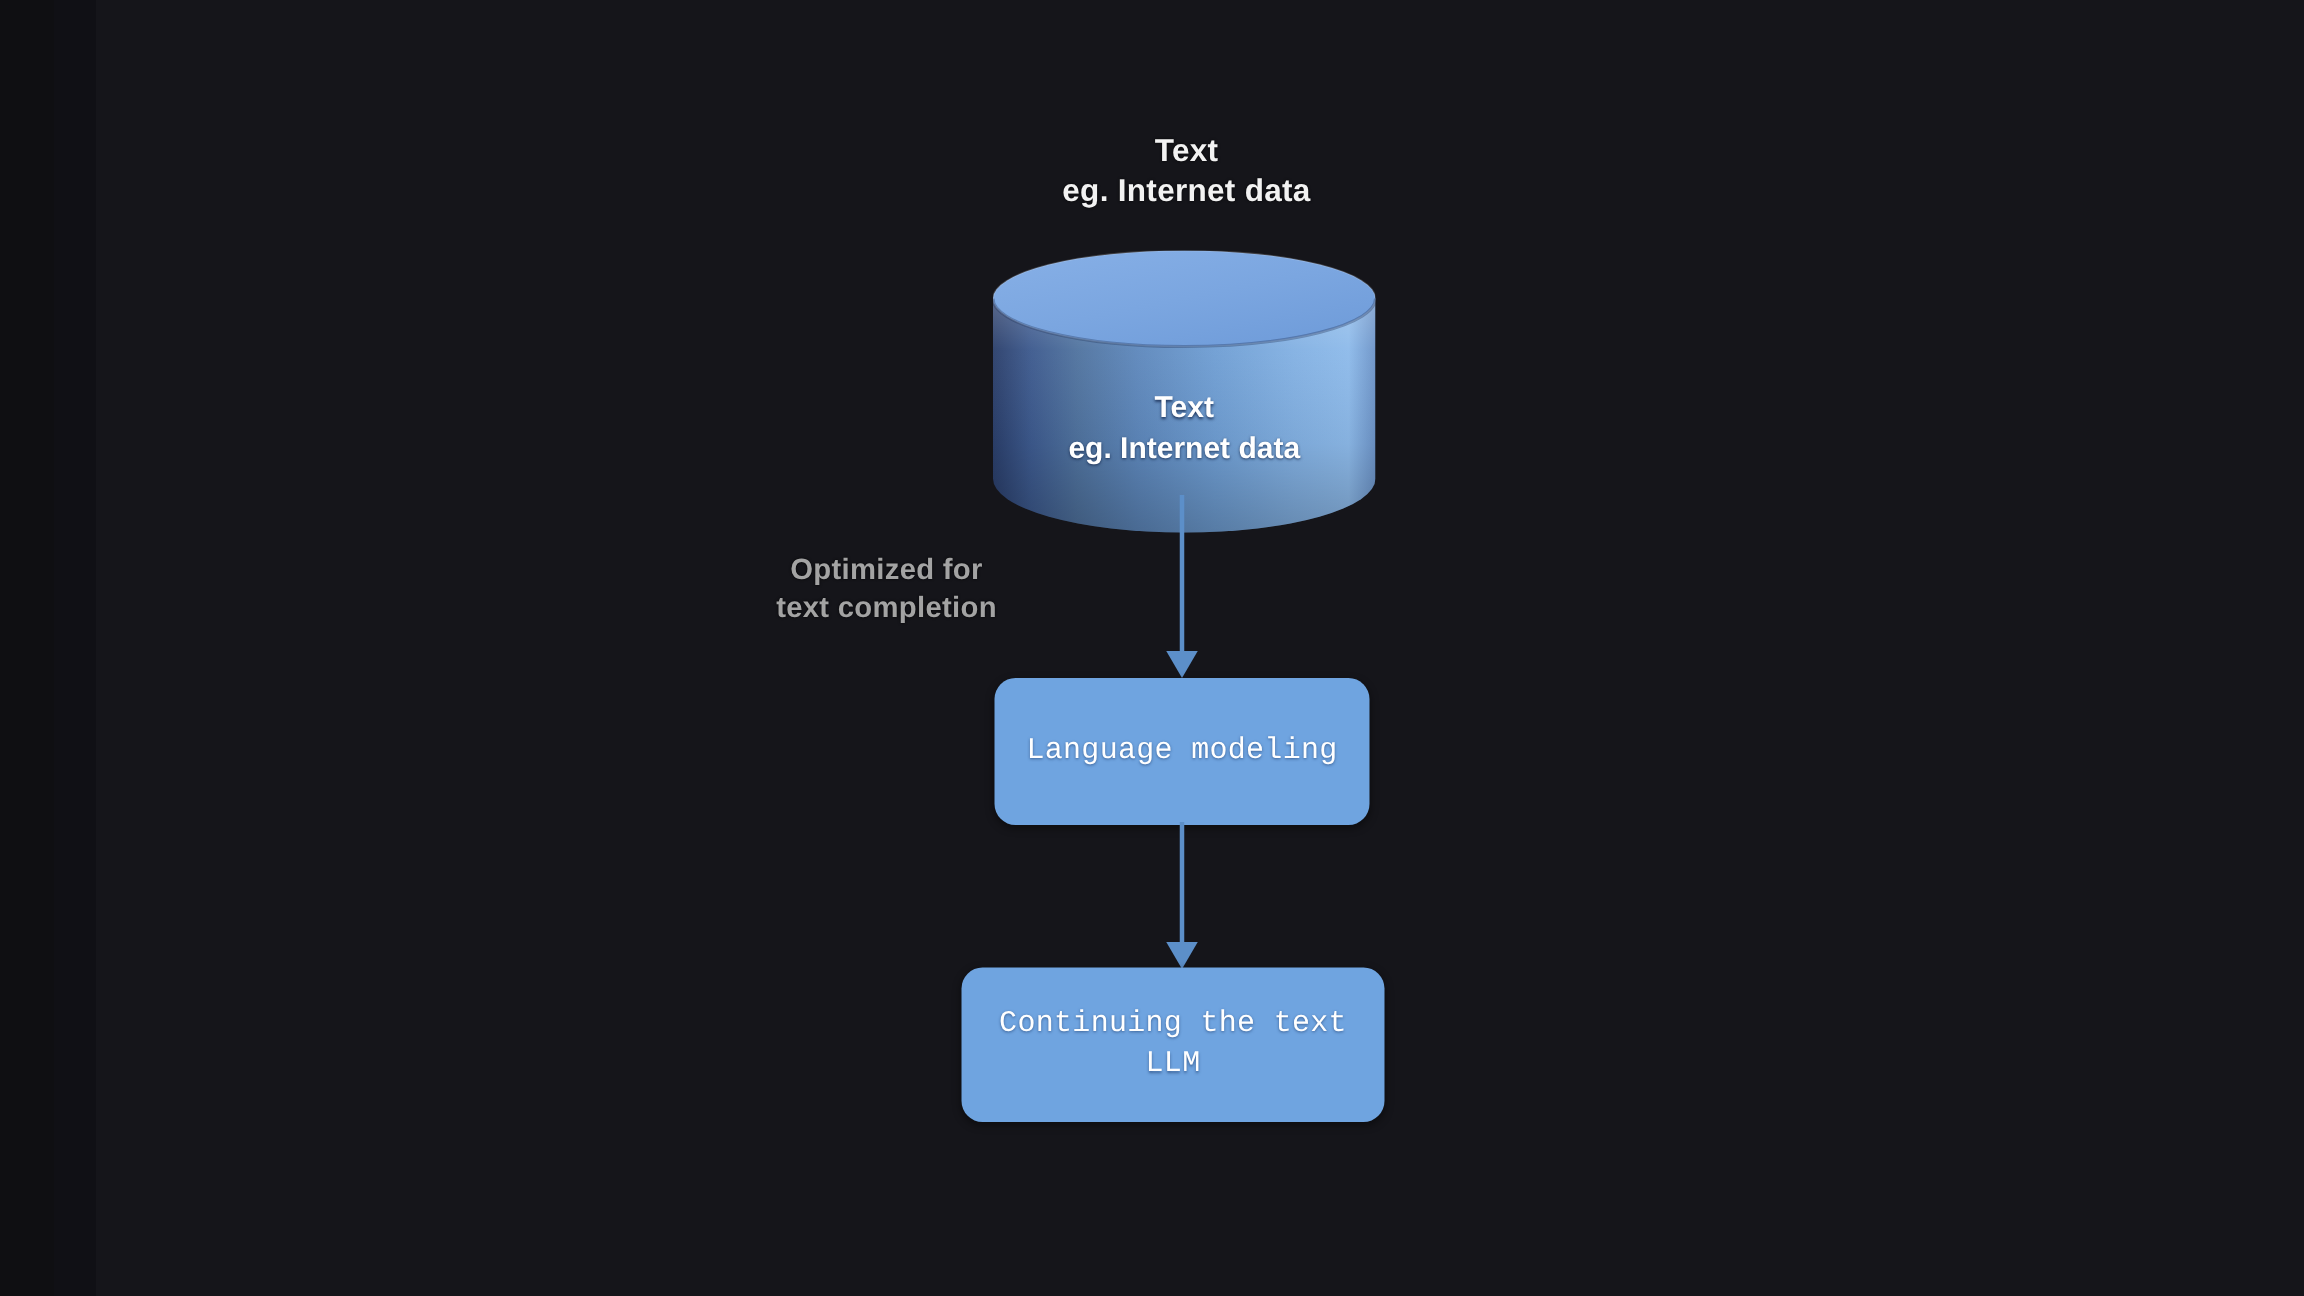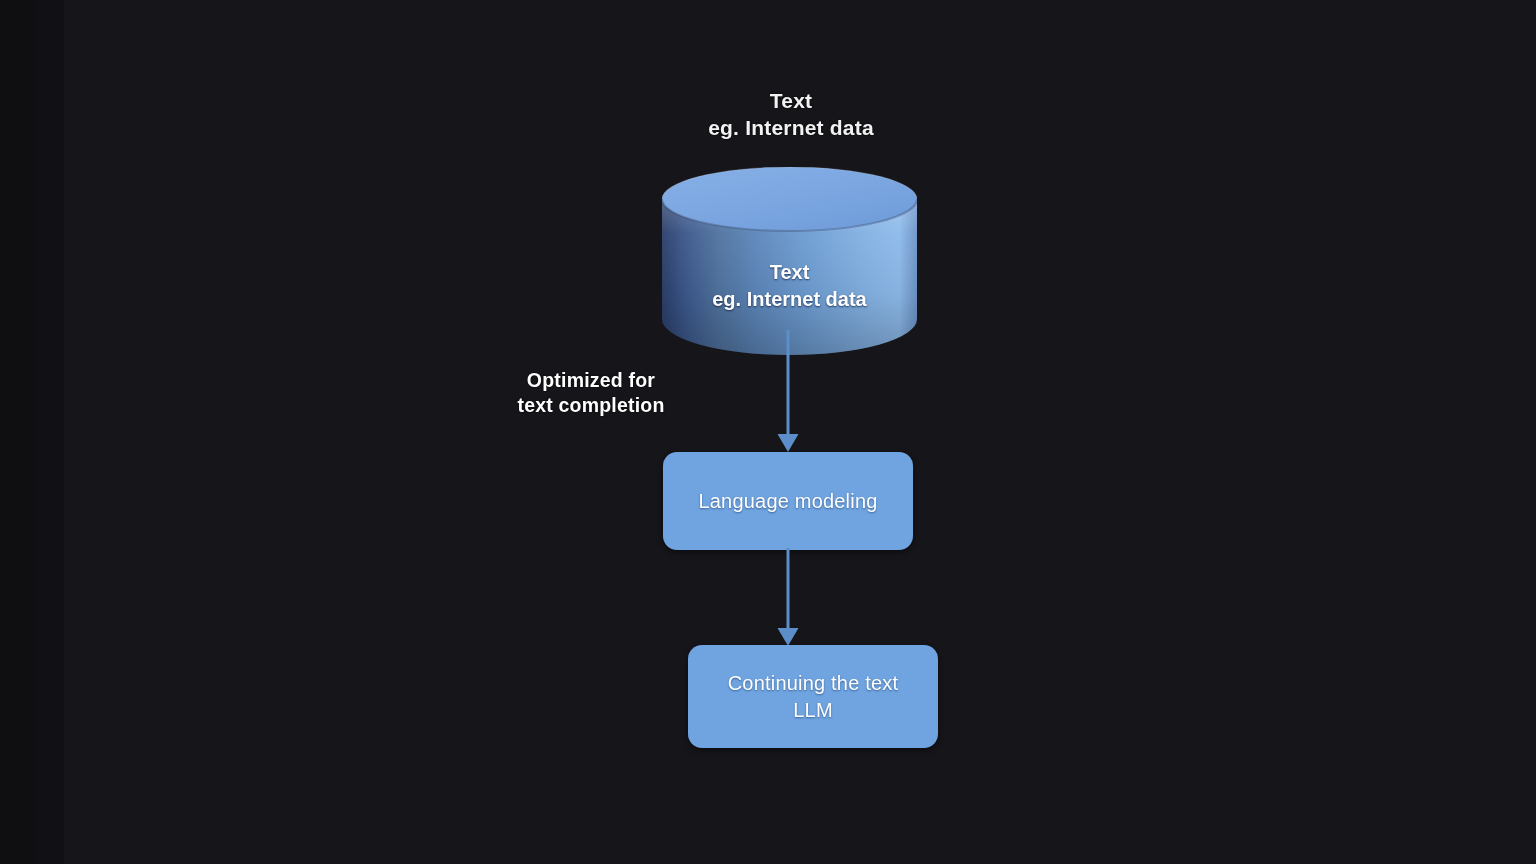--- a/index.html
+++ b/index.html
@@ -51,21 +51,21 @@
     font-size: 21px;
     font-weight: 600;
   }
 
   #edge-label {
     left: 440px;
     top: 368px;
     width: 230px;
     font-size: 19.5px;
     font-weight: 700;
-    color: #ffffff;
+    color: #a3a3a3;
   }
 
   
   #cylinder {
     position: absolute;
     left: 626px;
     top: 167px;
     width: 255px;
     height: 196px;
   }
@@ -88,42 +88,43 @@
 
   
   .node-box {
     position: absolute;
     background: #6fa4e0;
     border-radius: 14px;
     display: flex;
     align-items: center;
     justify-content: center;
     box-shadow: 0 2px 6px rgba(0,0,0,.45);
+    font-family: Liberation Mono, monospace;
   }
   .node-box .node-text {
     color: #ffffff;
     font-size: 20px;
     font-weight: 500;
     text-align: center;
     line-height: 1.32;
     white-space: pre-line;
     letter-spacing: .2px;
     text-shadow: 0 1px 2px rgba(15,40,85,.55);
   }
 
   #box-language-modeling {
     left: 627px;
     top: 452px;
     width: 250px;
     height: 98px;
   }
   #box-llm-output {
-    left: 652px;
+    left: 605px;
     top: 645px;
-    width: 250px;
+    width: 282px;
     height: 103px;
   }
 
   
   .arrow {
     position: absolute;
     pointer-events: none;
   }
   #arrow-source-to-lm { left: 735px; top: 330px; width: 34px; height: 124px; }
   #arrow-lm-to-llm    { left: 735px; top: 548px; width: 34px; height: 100px; }

